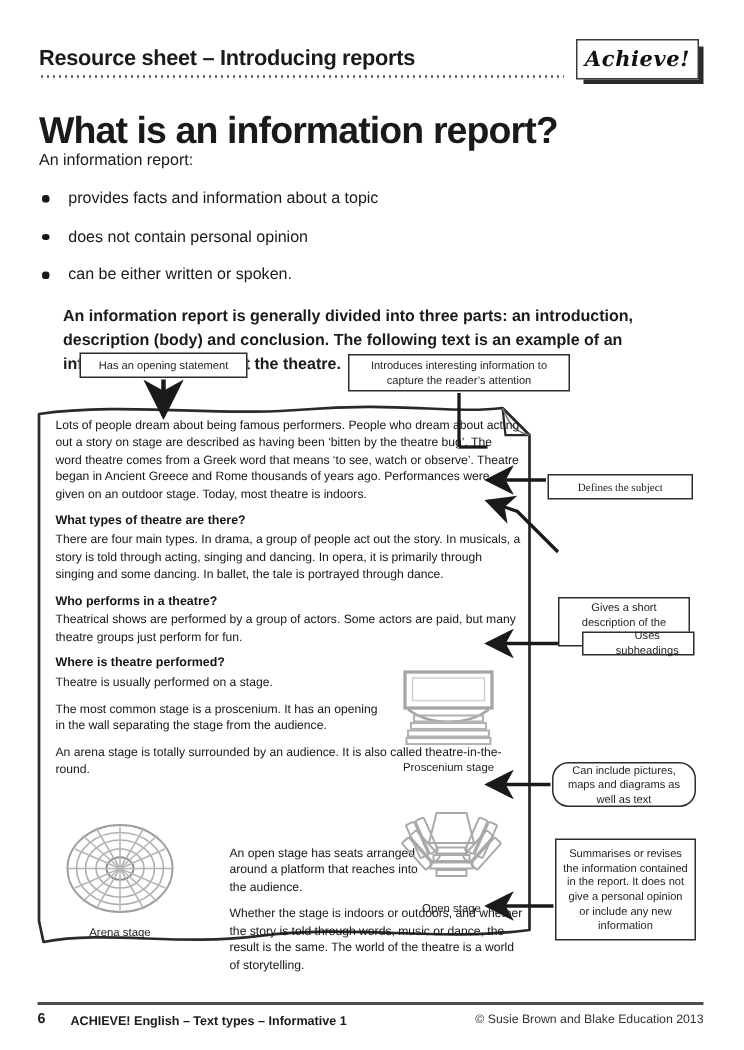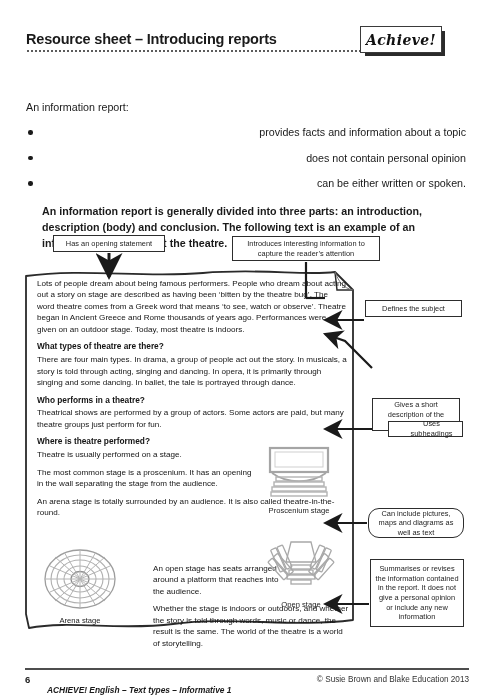--- a/index.html
+++ b/index.html
@@ -18,21 +18,21 @@
   .hdr{position:absolute;left:26px;top:31px;width:444px;}
   .hdr-title{
     font-size:14.5px;font-weight:bold;letter-spacing:-0.2px;
     color:#1a1a1a;white-space:nowrap;
   }
   .hdr-dots{
     position:absolute;left:0;top:19px;width:350px;height:2px;
     background-image:radial-gradient(circle, #555 0.7px, transparent 0.9px);
     background-size:4px 2px;background-repeat:repeat-x;
   }
-  .logo-wrap{position:absolute;right:0;top:-5px;width:86px;height:30px;padding-left:24px;}
+  .logo-wrap{position:absolute;right:0;top:-5px;width:86px;height:30px;}
   .logo-shadow{
     position:absolute;left:5px;top:5px;width:80px;height:25px;background:#2b2b2b;
   }
   .logo-box{
     position:absolute;left:0;top:0;width:80px;height:25px;
     background:#fff;border:1.2px solid #3a3a3a;
     display:flex;align-items:center;justify-content:center;
   }
   .logo-text{
     font-family:"DejaVu Serif", serif;
@@ -46,21 +46,21 @@
   }
 
   
   .intro{position:absolute;left:26px;top:100px;width:440px;font-size:10.7px;line-height:1.35;}
   .intro-lead{margin:0 0 11px 0;}
   .bullet-row{display:flex;margin:0 0 11px 0;}
   .bullet-dot{
     width:4.5px;height:4.5px;border-radius:50%;background:#1a1a1a;
     margin:5px 13px 0 2px;flex:none;
   }
-  .bullet-txt{flex:1;text-align:right;}
+  .bullet-txt{flex:1;}
   .intro-para{margin:12px 0 0 16px;line-height:1.5;font-weight:bold;}
 
   
   .sheet{
     position:absolute;left:23px;top:262px;width:344px;height:384px;
   }
   .sheet svg{position:absolute;left:0;top:0;overflow:visible;}
 
   .sheet-body{
     position:absolute;left:14px;top:16px;width:310px;
@@ -79,52 +79,53 @@
 
   
   .callout{
     position:absolute;background:#fff;border:1.6px solid #2d2d2d;
     font-size:7.4px;line-height:1.3;color:#1d1d1d;text-align:center;
     display:flex;align-items:center;justify-content:center;
     padding:3px 4px;box-sizing:border-box;
   }
   #callout-opening{left:53px;top:235px;width:112px;height:17px;}
   #callout-interest{left:232px;top:236px;width:148px;height:25px;}
-  #callout-defines{left:365px;top:300px;width:97px;height:17px;}
+  #callout-defines{left:365px;top:316px;width:97px;height:17px;font-family:Liberation Serif, serif;}
   #callout-shortdesc{left:372px;top:355px;width:88px;height:33px;margin-top:43px;}
   #callout-subheads{left:388px;top:421px;width:75px;height:16px;padding-left:16px;}
   #callout-pictures{left:368px;top:508px;width:96px;height:30px;border-radius:11px;}
   #callout-summarises{left:370px;top:559px;width:94px;height:68px;}
 
   
   .connectors{position:absolute;left:0;top:0;width:496px;height:700px;pointer-events:none;}
 
   
   .footer-rule{position:absolute;left:25px;top:668px;width:444px;height:1.6px;background:#4d4d4d;}
   .footer{position:absolute;left:25px;top:674px;width:444px;height:14px;}
   .pg-num{position:absolute;left:0;top:0;font-size:9.5px;font-weight:bold;color:#1a1a1a;}
-  .footer-mid{position:absolute;left:22px;top:1px;font-size:8.4px;font-style:italic;font-weight:bold;color:#1a1a1a;white-space:nowrap;margin-top:10px;}
+  .footer-mid{position:absolute;left:22px;top:1px;font-size:8.4px;font-weight:bold;color:#1a1a1a;white-space:nowrap;}
   .footer-right{position:absolute;right:0;top:1px;font-size:8.2px;color:#333;white-space:nowrap;}
 </style>
 </head>
 <body>
 
 <div class="page">
 
   <div class="hdr">
     <div class="hdr-title">Resource sheet – Introducing reports</div>
     <div class="hdr-dots"></div>
     <div class="logo-wrap">
       <div class="logo-shadow"></div>
       <div class="logo-box">
         <span class="logo-text">Achieve!</span>
       </div>
     </div>
   </div>
 
+  <h1 class="main-title">What is an information report?</h1>
 
   <div class="intro">
     <p class="intro-lead">An information report:</p>
 
     <div class="bullet-row">
       <span class="bullet-dot"></span>
       <span class="bullet-txt">provides facts and information about a topic</span>
     </div>
     <div class="bullet-row">
       <span class="bullet-dot"></span>

